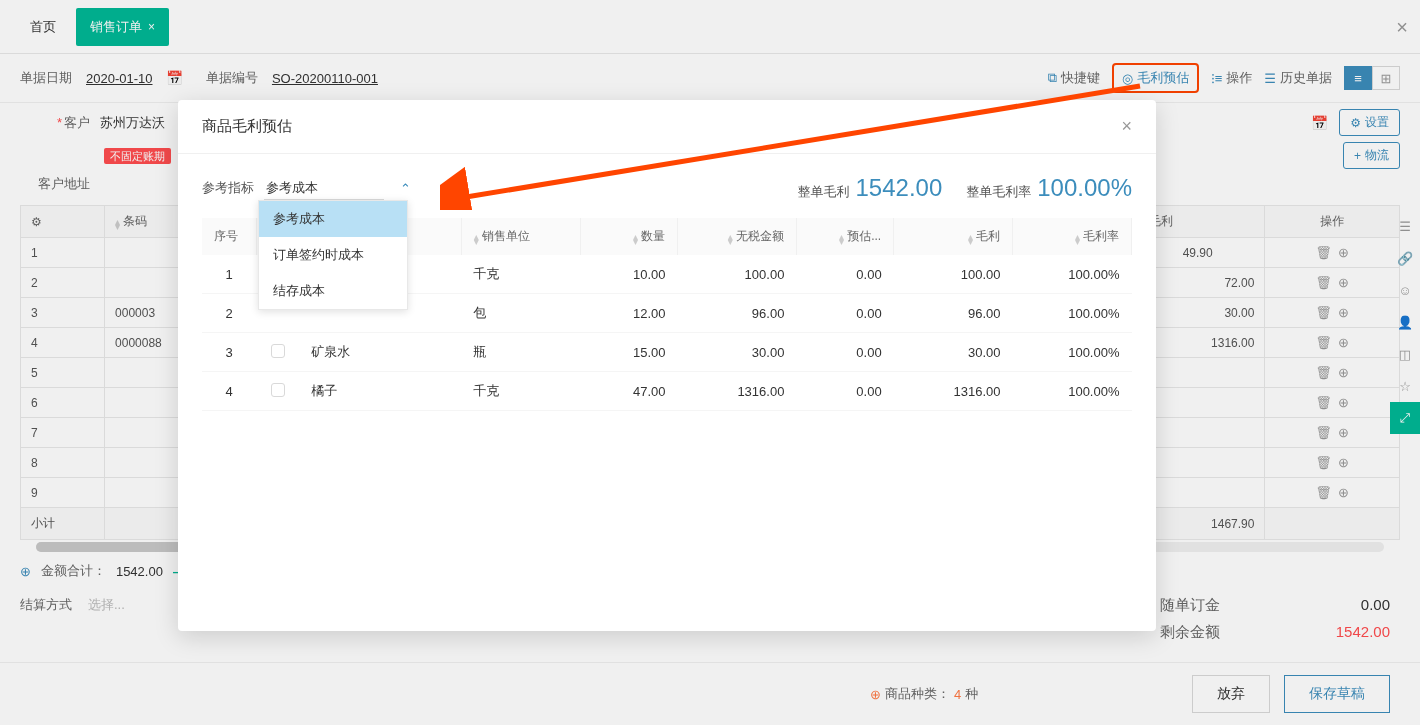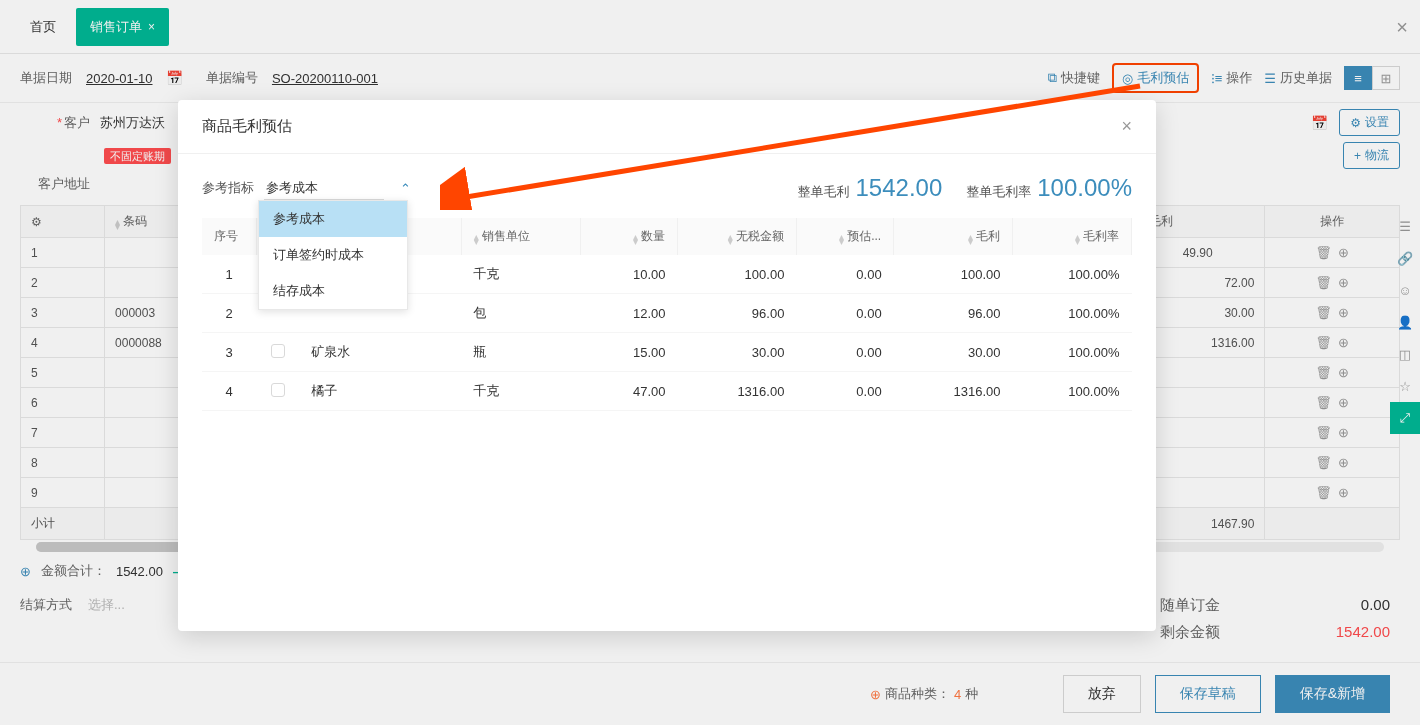--- a/index.html
+++ b/index.html
@@ -336,21 +336,20 @@
 
 <div class="bottom-bar">
   <div class="sku-count">
     <span style="color:#ff7a45">⊕</span>
     <span>商品种类：</span>
     <span class="num">4</span>
     <span> 种</span>
   </div>
   <button class="btn btn-default">放弃</button>
   <button class="btn btn-default" style="color:#3c8dbc;border-color:#3c8dbc">保存草稿</button>
-  <button class="btn btn-primary">保存&amp;新增</button>
 </div>
 
 <div class="side-toolbar">
   <div class="side-ico">☰</div>
   <div class="side-ico">🔗</div>
   <div class="side-ico">☺</div>
   <div class="side-ico">👤</div>
   <div class="side-ico">◫</div>
   <div class="side-ico">☆</div>
   <div class="side-ico hl">⤢</div>

